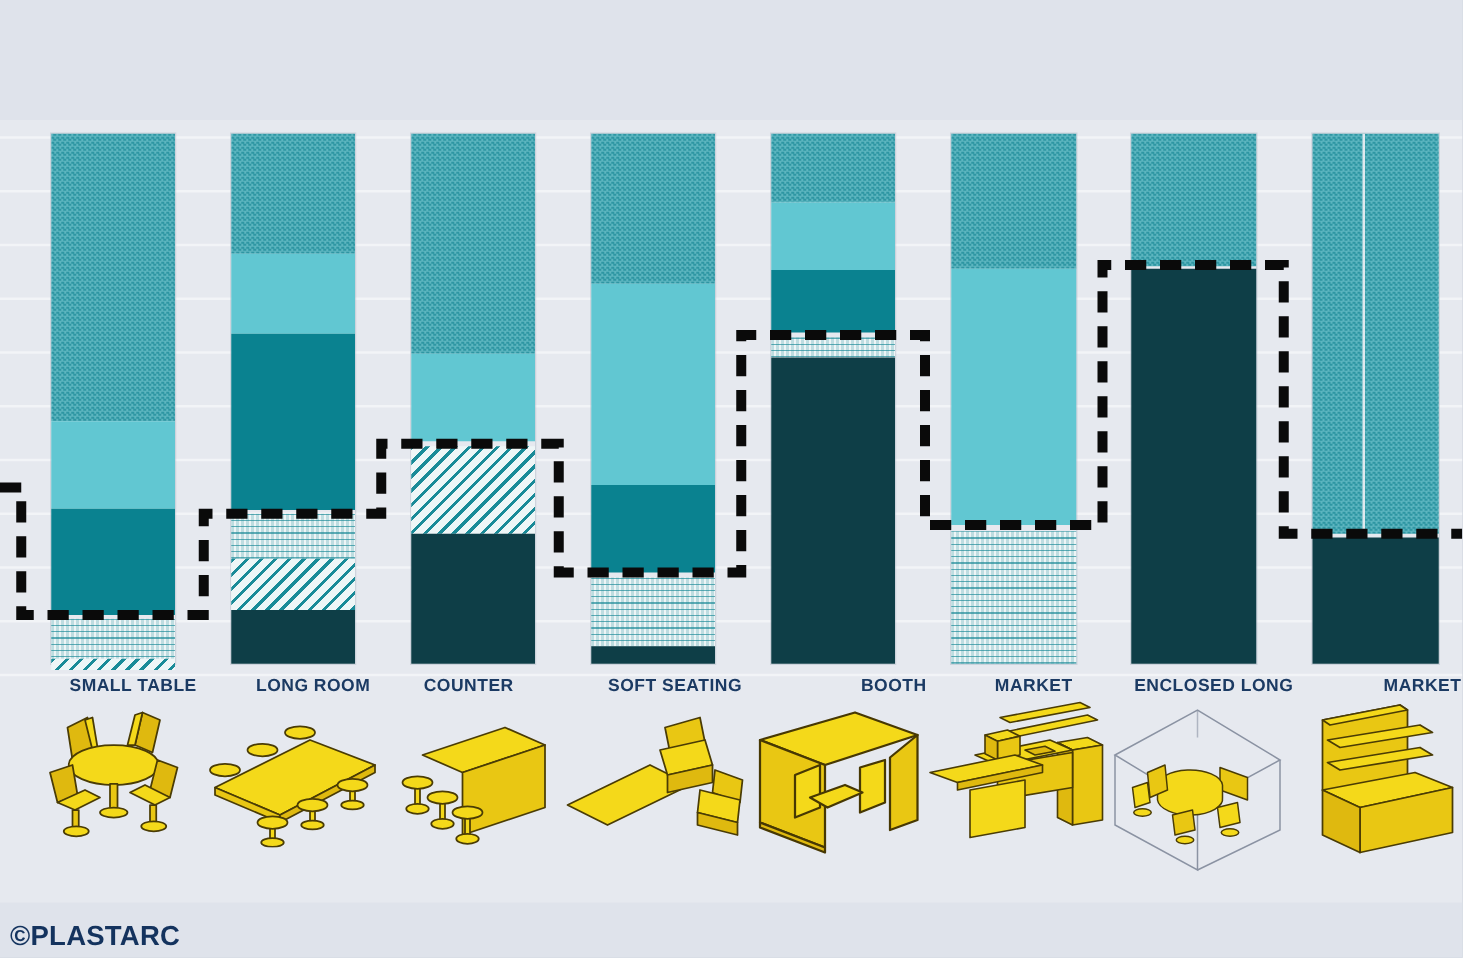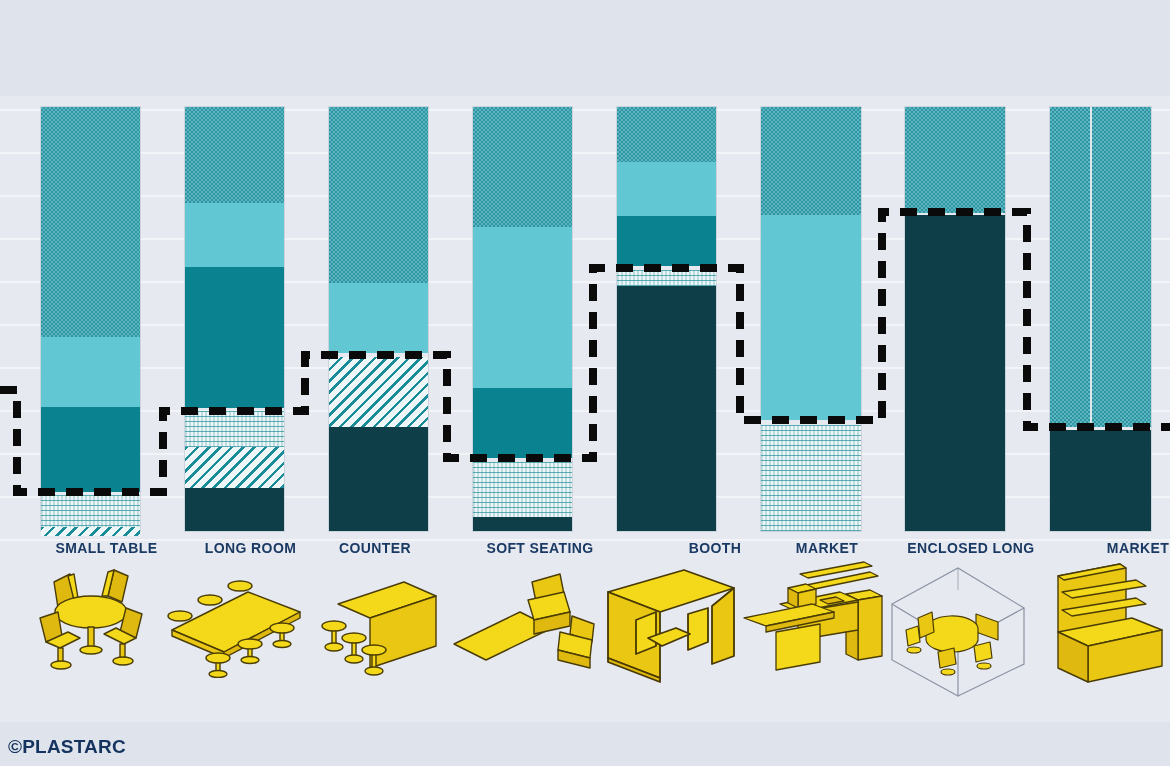--- a/index.html
+++ b/index.html
@@ -26,21 +26,21 @@
   .seg.diag{
     background:repeating-linear-gradient(135deg,#1a8b98 0 2.5px,#eef6f7 2.5px 8px);
   }
   .seam{position:absolute;width:2px;background:#dfe9ee;}
   .dash-svg{position:absolute;left:0;top:0;pointer-events:none;}
   .cat-label{
     position:absolute;top:540px;transform:translateX(-50%);
     font-size:14px;font-weight:bold;letter-spacing:.4px;color:#1b3a63;white-space:nowrap;margin-left:16px;
   }
   .icon-wrap{position:absolute;}
-  .credit{position:absolute;left:8px;top:736px;font-size:19px;font-weight:bold;color:#14335e;letter-spacing:.2px;}
+  .credit{position:absolute;left:8px;top:736px;font-size:22px;font-weight:bold;color:#14335e;letter-spacing:.2px;}
   svg{display:block;}
 </style>
 </head>
 <body>
 
 <div class="stage">
   <div class="band top"></div>
   <div class="band bottom"></div>
 
   <div>

